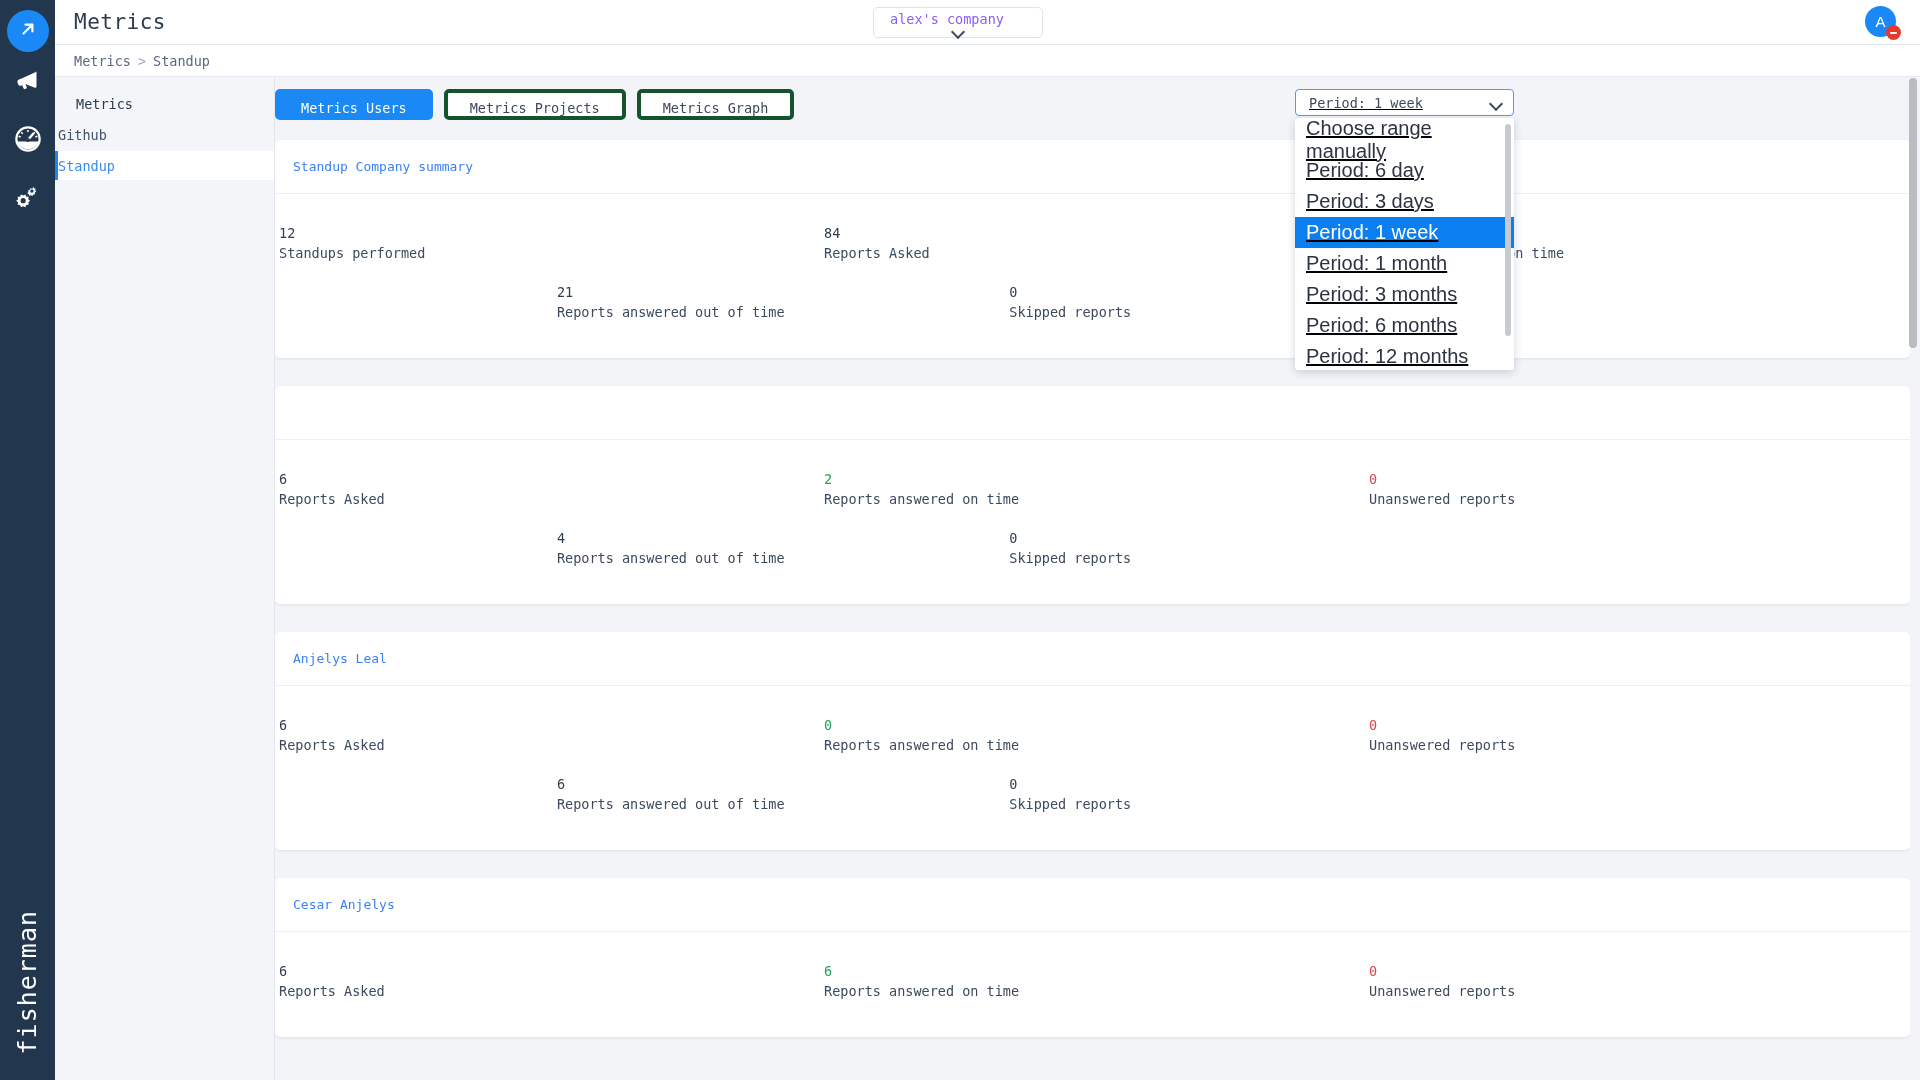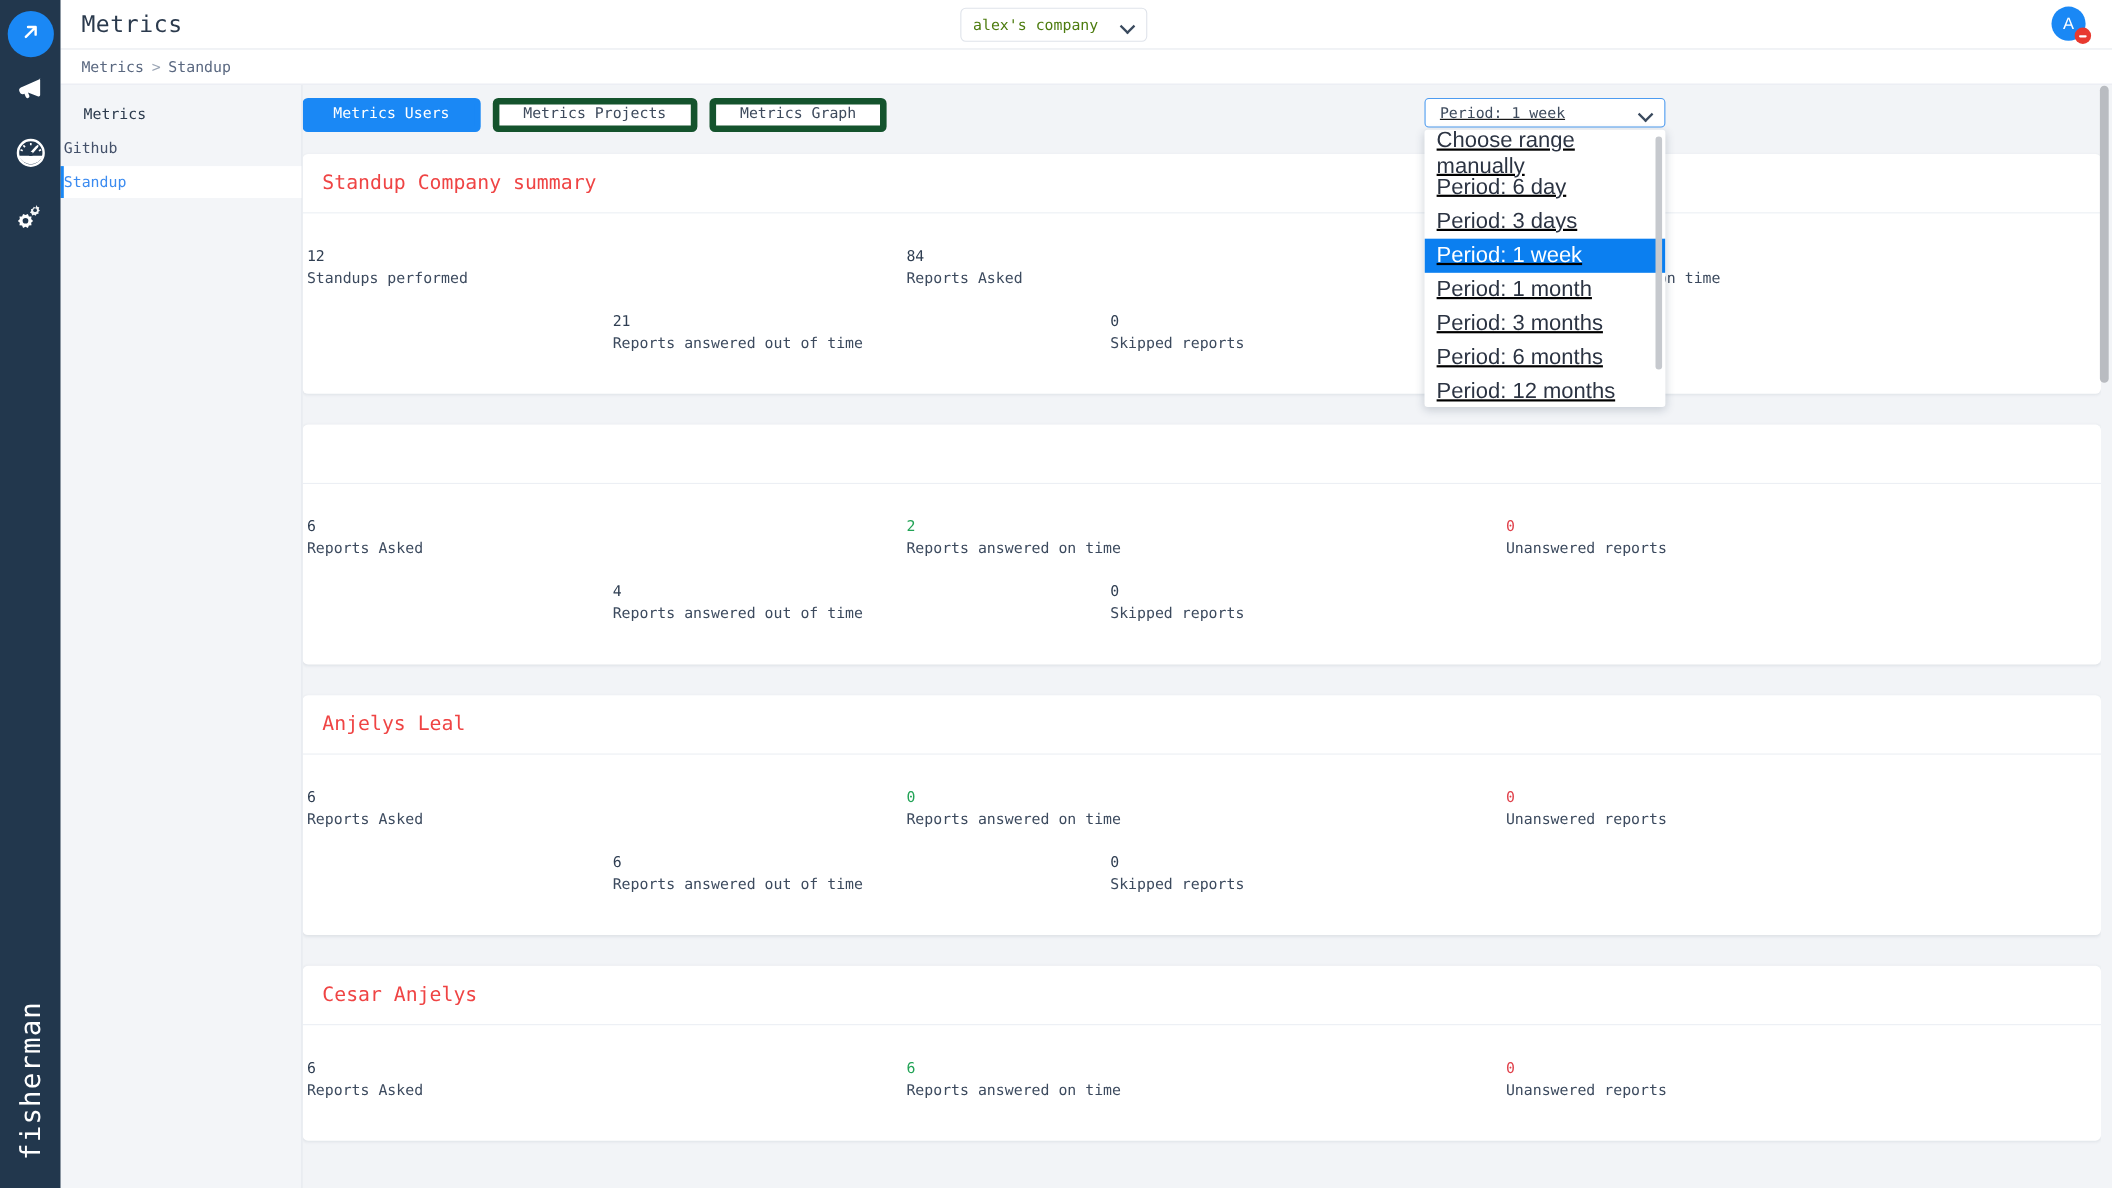--- a/index.html
+++ b/index.html
@@ -54,22 +54,23 @@
     font-size: 21px;
     color: #2b3a4d;
     letter-spacing: 0.5px;
   }
   #company-select {
     position: absolute; left: 818px; top: 7px;
     width: 170px; height: 31px;
     border: 1px solid #dfe3ea; border-radius: 5px;
     background: #fff;
     display: flex; align-items: center; justify-content: center;
-    font-size: 13.5px; color: #4d7c0f;
-    cursor: pointer;
+    font-size: 13.5px; color: #8b5cf6;
+    cursor: pointer;
+    flex-direction: column;
   }
   #company-select .cname { margin-right: 22px; }
   .chev {
     width: 11px; height: 7px;
     position: relative;
   }
   .chev::before {
     content: ""; position: absolute; left: 0; top: 0;
     width: 8px; height: 8px;
     border-right: 2px solid #3a4a5e;
@@ -147,47 +148,47 @@
   #tabs-row {
     position: relative;
     height: 63px;
     padding-top: 12px;
     padding-left: 0;
     display: flex; align-items: flex-start; gap: 11px;
   }
   .tab {
     height: 31px;
     border-radius: 5px;
-    display: flex; align-items: flex-start; justify-content: center;
+    display: flex; align-items: flex-end; justify-content: center;
     font-size: 13.5px;
     padding: 0 22px;
     cursor: pointer;
     background: #fff;
-    border: 6px solid #14532d;
+    border: 4px solid #14532d;
     color: #3d4a5c;
     white-space: nowrap;
   }
   .tab.active {
     background: #1a88f5; border-color: #1a88f5; color: #fff;
   }
 
   
   .card {
     background: #fff;
     border-radius: 5px;
     margin-bottom: 28px;
     box-shadow: 0 1px 3px rgba(30,50,80,0.09);
     overflow: hidden;
   }
   .card-head {
     height: 54px;
     display: flex; align-items: center;
     padding-left: 18px;
-    font-size: 18px;
-    color: #ef4444;
+    font-size: 13px;
+    color: #3b82f6;
     border-bottom: 1px solid #eceff4;
   }
   .card-body { padding: 20px 0 26px 0; }
   .stat-row {
     display: flex;
     width: 100%;
   }
   .stat {
     flex: 1;
     text-align: left;

